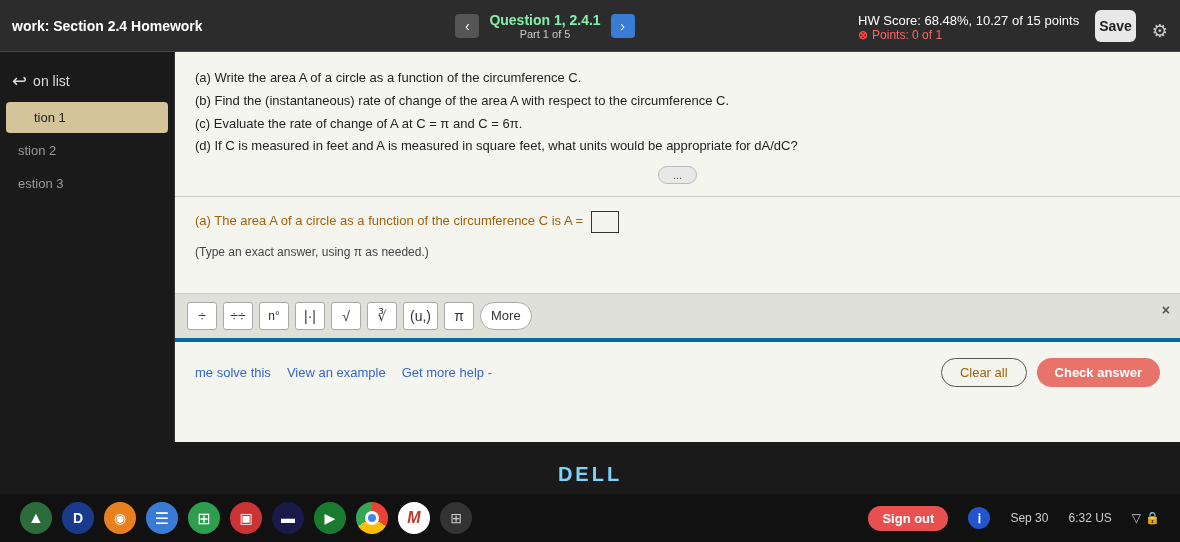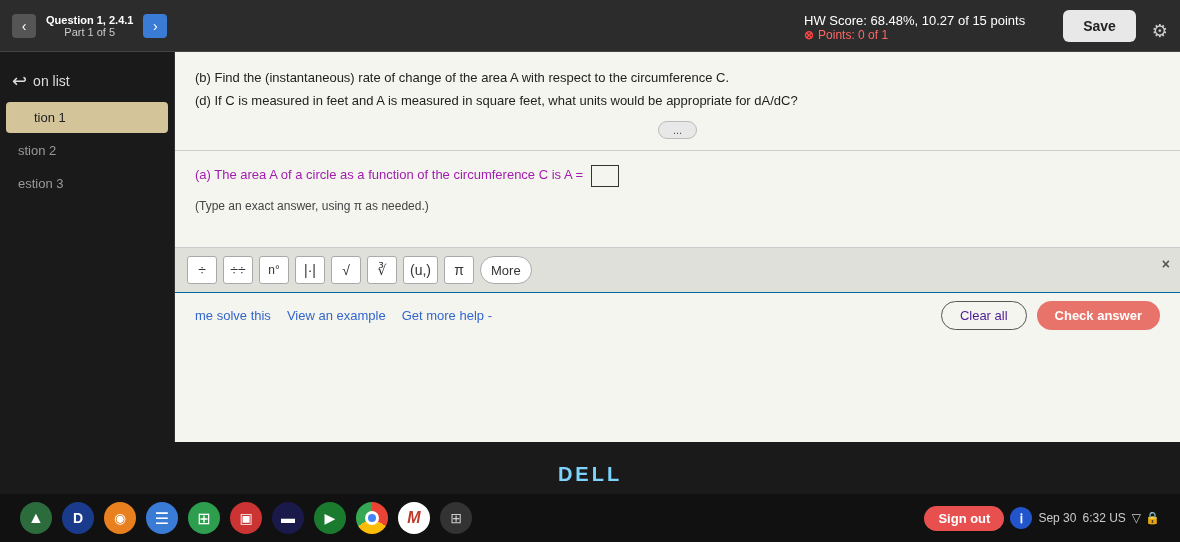--- a/index.html
+++ b/index.html
@@ -47,23 +47,23 @@
       align-items: center;
       justify-content: center;
     }
     .nav-arrow.next {
       background: #3a7bd5;
     }
     .question-info {
       text-align: center;
     }
     .question-info .title {
-      font-size: 11px;
-      font-weight: bold;
-      color: #ffffff;
+      font-size: 14px;
+      font-weight: bold;
+      color: #86efac;
     }
     .question-info .subtitle {
       font-size: 11px;
       color: #ccc;
     }
     .header-right {
       display: flex;
       align-items: flex-end;
       gap: 16px;
     }
@@ -82,26 +82,25 @@
       gap: 4px;
     }
     .points-x {
       color: #ff4444;
       font-weight: bold;
     }
     .save-btn {
       background: #e8e8e8;
       border: none;
       border-radius: 6px;
-      padding: 8px 20px;
+      padding: 8px 4px;
       font-size: 14px;
       font-weight: bold;
       cursor: pointer;
       color: #222;
-      margin-left: 22px;
     }
     .gear-icon {
       color: #ccc;
       font-size: 18px;
       cursor: pointer;
     }
 
     
     .main-content {
       display: flex;
@@ -174,21 +173,21 @@
       font-size: 11px;
       cursor: pointer;
       color: #555;
     }
 
     .answer-section {
       padding: 14px 20px;
     }
     .answer-text {
       font-size: 13px;
-      color: #a21caf;
+      color: #a16207;
       margin-bottom: 6px;
     }
     .answer-box {
       display: inline-block;
       width: 28px;
       height: 22px;
       border: 1.5px solid #333;
       vertical-align: middle;
       margin-left: 4px;
     }
@@ -239,46 +238,46 @@
       top: 8px;
       cursor: pointer;
       color: #555;
       font-size: 14px;
       font-weight: bold;
     }
 
     
     .action-bar {
       background: #f5f5f0;
-      padding: 8px 20px;
+      padding: 16px 20px;
       display: flex;
       align-items: center;
       gap: 16px;
-      border-top: 1px solid #0369a1;
+      border-top: 4px solid #0369a1;
       font-size: 13px;
     }
     .action-link {
       color: #3366cc;
       cursor: pointer;
       text-decoration: none;
       font-size: 13px;
     }
     .action-bar-right {
       margin-left: auto;
       display: flex;
       gap: 10px;
     }
     .clear-all-btn {
       background: #f5f5f0;
       border: 1.5px solid #555;
       border-radius: 20px;
       padding: 6px 18px;
       cursor: pointer;
       font-size: 13px;
-      color: #4c1d95;
+      color: #a16207;
     }
     .check-answer-btn {
       background: #e8736a;
       border: none;
       border-radius: 20px;
       padding: 6px 18px;
       cursor: pointer;
       font-size: 13px;
       color: #fff;
       font-weight: bold;
@@ -342,21 +341,21 @@
       justify-content: center;
       color: #fff;
       font-size: 13px;
       font-weight: bold;
       cursor: pointer;
     }
     .taskbar-right {
       margin-left: auto;
       display: flex;
       align-items: center;
-      gap: 6px;
+      gap: 20px;
     }
     .dell-logo {
       position: absolute;
       bottom: 56px;
       left: 50%;
       transform: translateX(-50%);
       color: #7dd3fc;
       font-size: 20px;
       font-weight: bold;
       letter-spacing: 3px;
@@ -366,20 +365,21 @@
       align-items: center;
       gap: 4px;
       color: #ccc;
       font-size: 12px;
     }
   </style>
 </head>
 <body>
 
 <div class="header-bar">
+  <div class="header-left">work: Section 2.4 Homework</div>
   <div class="header-center">
     <button class="nav-arrow">‹</button>
     <div class="question-info">
       <div class="title">Question 1, 2.4.1</div>
       <div class="subtitle">Part 1 of 5</div>
     </div>
     <button class="nav-arrow next">›</button>
   </div>
   <div class="header-right">
     <div class="score-info">
@@ -407,21 +407,23 @@
     <div class="sidebar-item inactive">
       <span>stion 2</span>
     </div>
     <div class="sidebar-item inactive">
       <span>estion 3</span>
     </div>
   </div>
 
   <div class="question-area">
     <div class="question-header">
+      <p>(a) Write the area A of a circle as a function of the circumference C.</p>
       <p>(b) Find the (instantaneous) rate of change of the area A with respect to the circumference C.</p>
+      <p>(c) Evaluate the rate of change of A at C = π and C = 6π.</p>
       <p>(d) If C is measured in feet and A is measured in square feet, what units would be appropriate for dA/dC?</p>
       <div class="more-btn-row">
         <button class="more-dots-btn">...</button>
       </div>
     </div>
 
     <div class="answer-section">
       <div class="answer-text">
         <span>(a) The area A of a circle as a function of the circumference C is A =</span>
         <span class="answer-box"></span>

